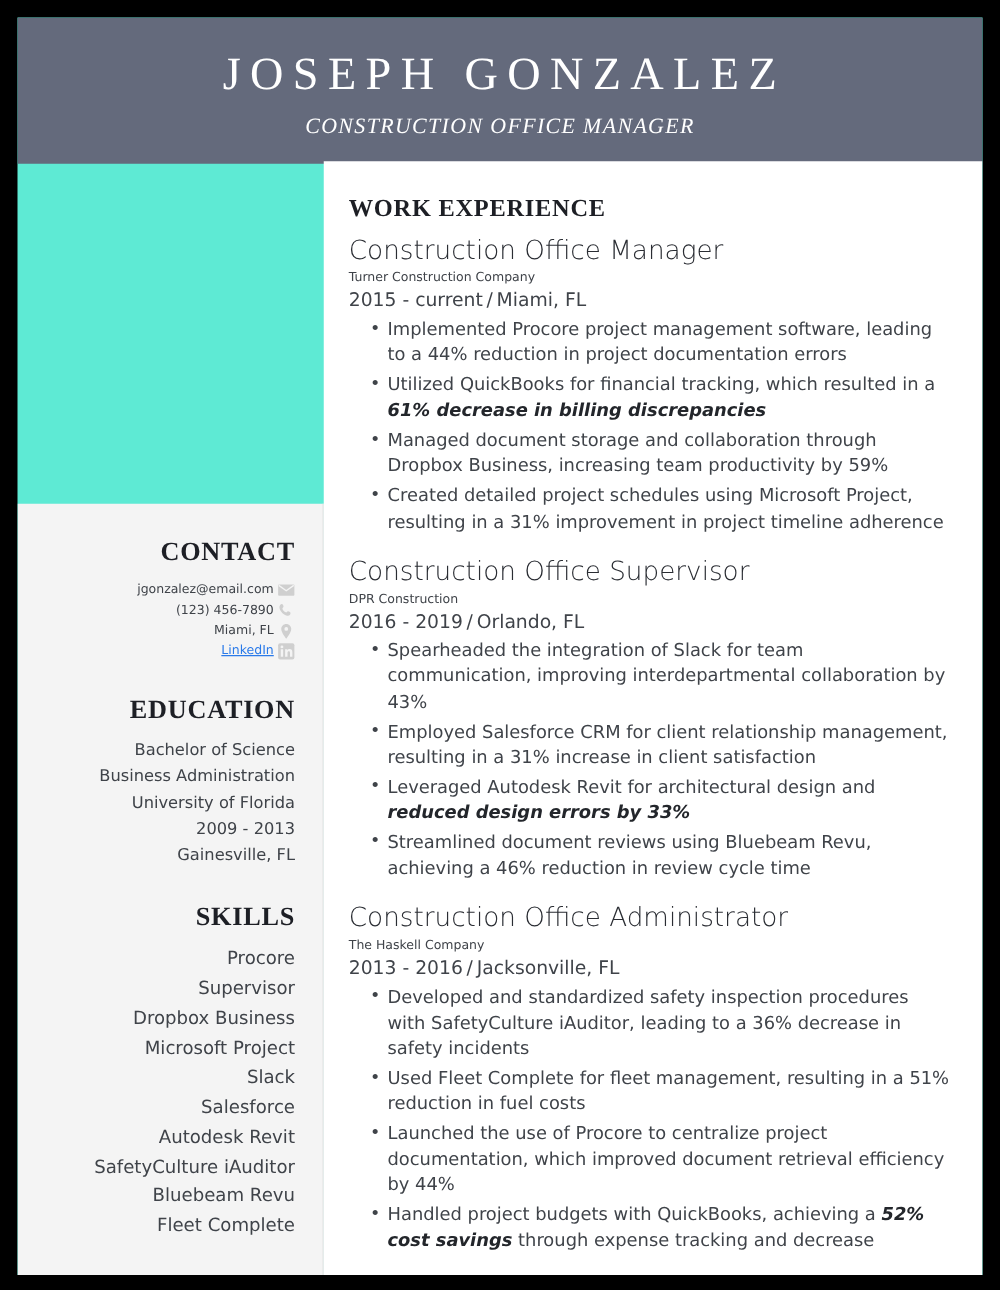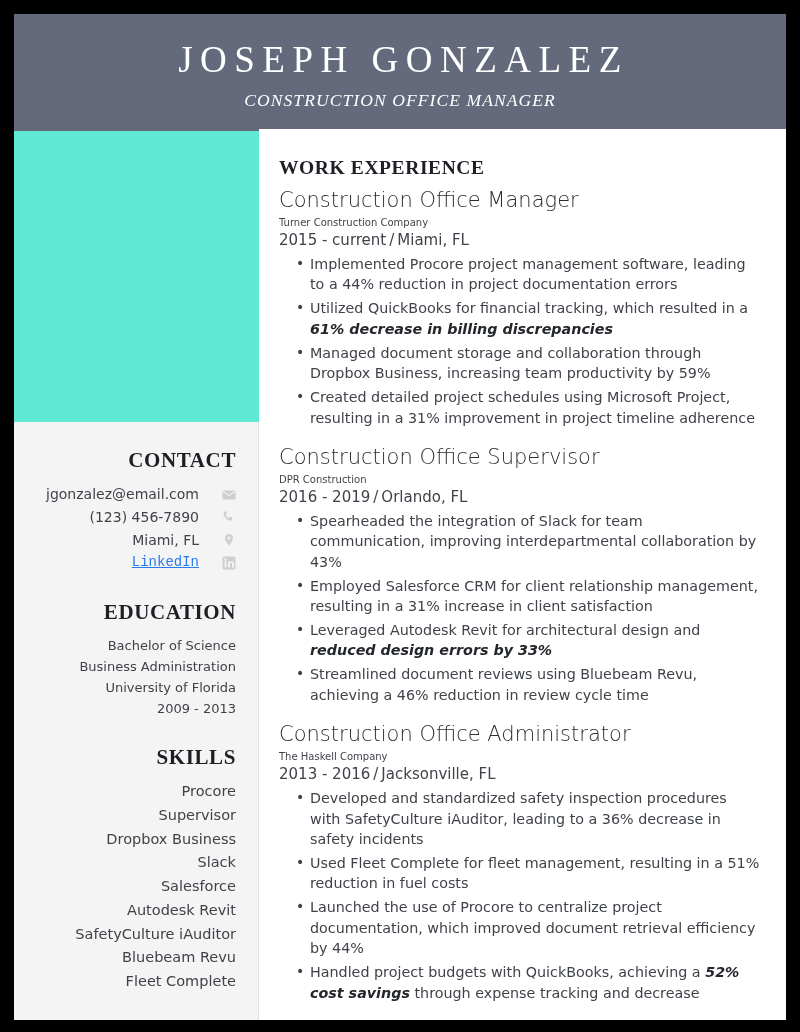--- a/index.html
+++ b/index.html
@@ -92,40 +92,39 @@
   #main .section-heading {
     font-size: 19.5px;
     margin: 0 0 9px 0;
   }
 
   
   .contact-row {
     display: flex;
     align-items: center;
     justify-content: flex-end;
-    gap: 23px;
-    font-size: 14px;
+    gap: 3px;
+    font-size: 10px;
     color: #3f4349;
     line-height: 1.62;
     font-family: "DejaVu Sans", sans-serif;
   }
   .contact-row .ctext { white-space: nowrap; }
   .contact-icon {
     width: 14px;
     height: 14px;
     flex: 0 0 14px;
     display: inline-flex;
     align-items: center;
     justify-content: center;
   }
   .contact-icon svg { display: block; }
   .link-text {
     color: #2a7ae9;
     text-decoration: underline;
-    font-family: Liberation Mono, monospace;
   }
 
   .sidebar-block { margin-bottom: 26px; }
   #edu-block { margin-top: 4px; }
 
   .side-line {
     font-size: 13px;
     color: #3f4349;
     line-height: 1.62;
     white-space: nowrap;
@@ -242,29 +241,31 @@
           </div>
       </div>
 
       <div class="sidebar-block" id="edu-block">
         <div class="section-heading">EDUCATION</div>
         <div id="education-list">
             <div class="side-line">Bachelor of Science</div>
             <div class="side-line">Business Administration</div>
             <div class="side-line">University of Florida</div>
             <div class="side-line">2009 - 2013</div>
+            <div class="side-line">Gainesville, FL</div>
           </div>
       </div>
 
       <div class="sidebar-block">
         <div class="section-heading">SKILLS</div>
         <div id="skills-list">
             <div class="skill-line">Procore</div>
             <div class="skill-line">Supervisor</div>
             <div class="skill-line">Dropbox Business</div>
+            <div class="skill-line">Microsoft Project</div>
             <div class="skill-line">Slack</div>
             <div class="skill-line">Salesforce</div>
             <div class="skill-line">Autodesk Revit</div>
             <div class="skill-line">SafetyCulture iAuditor</div>
             <div class="skill-line">Bluebeam Revu</div>
             <div class="skill-line">Fleet Complete</div>
           </div>
       </div>
 
     </div>

